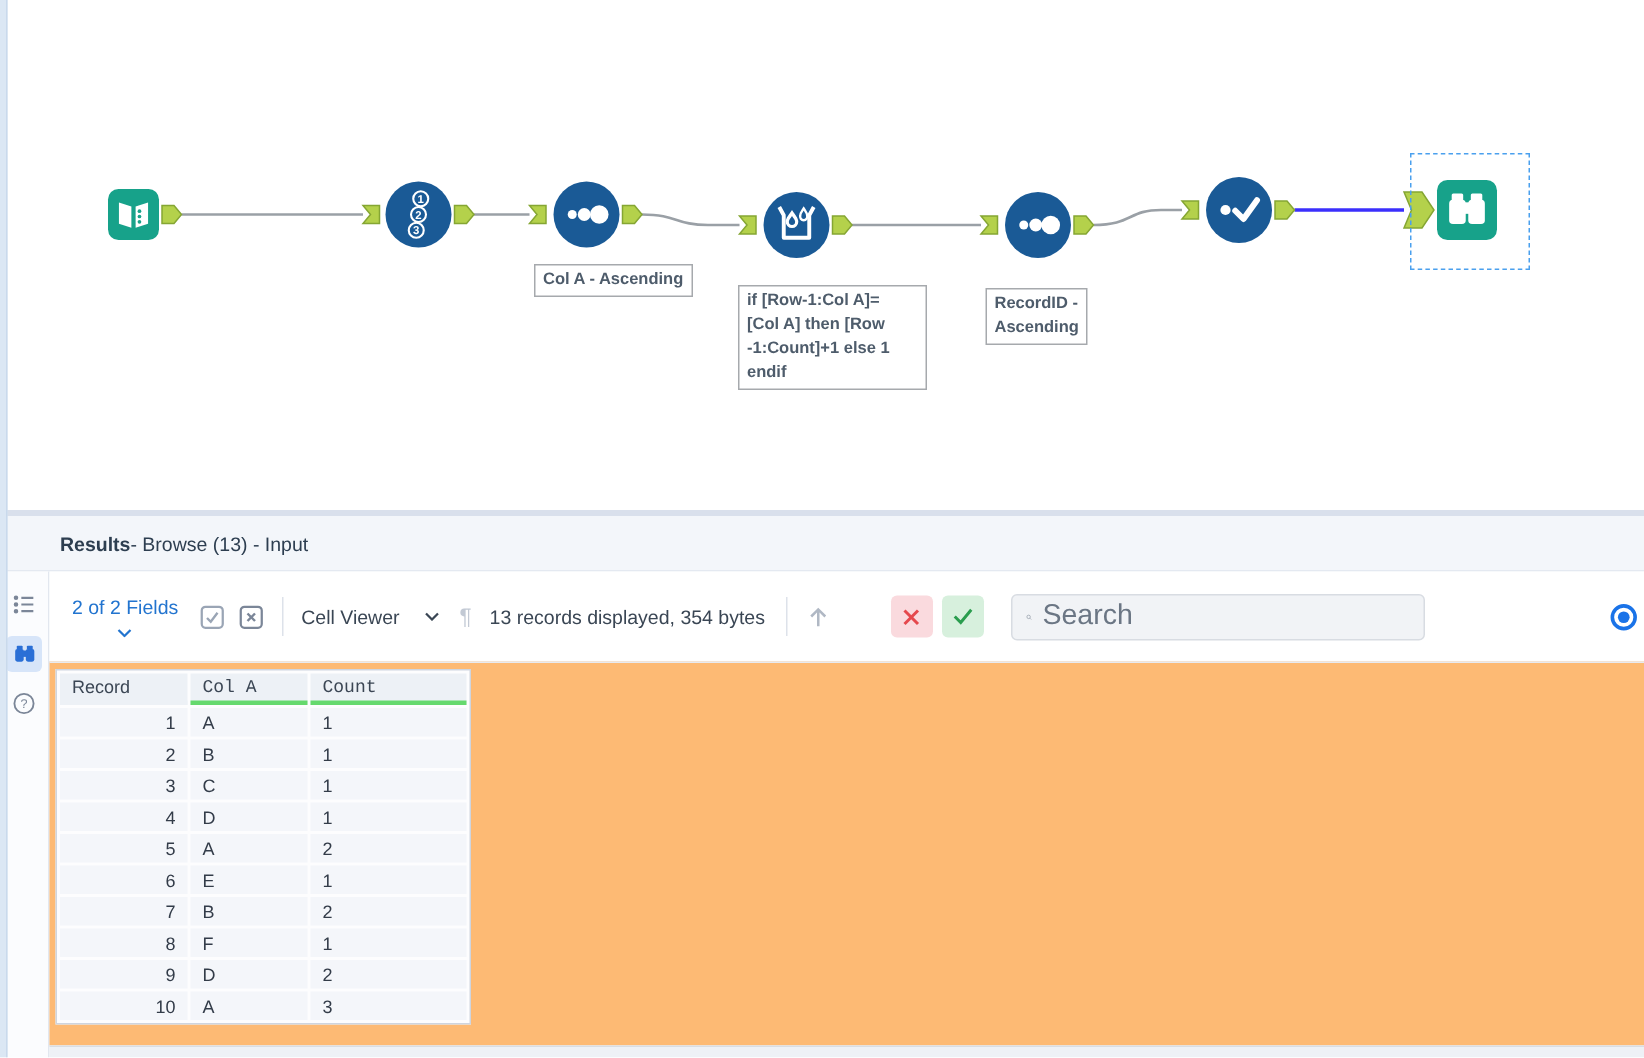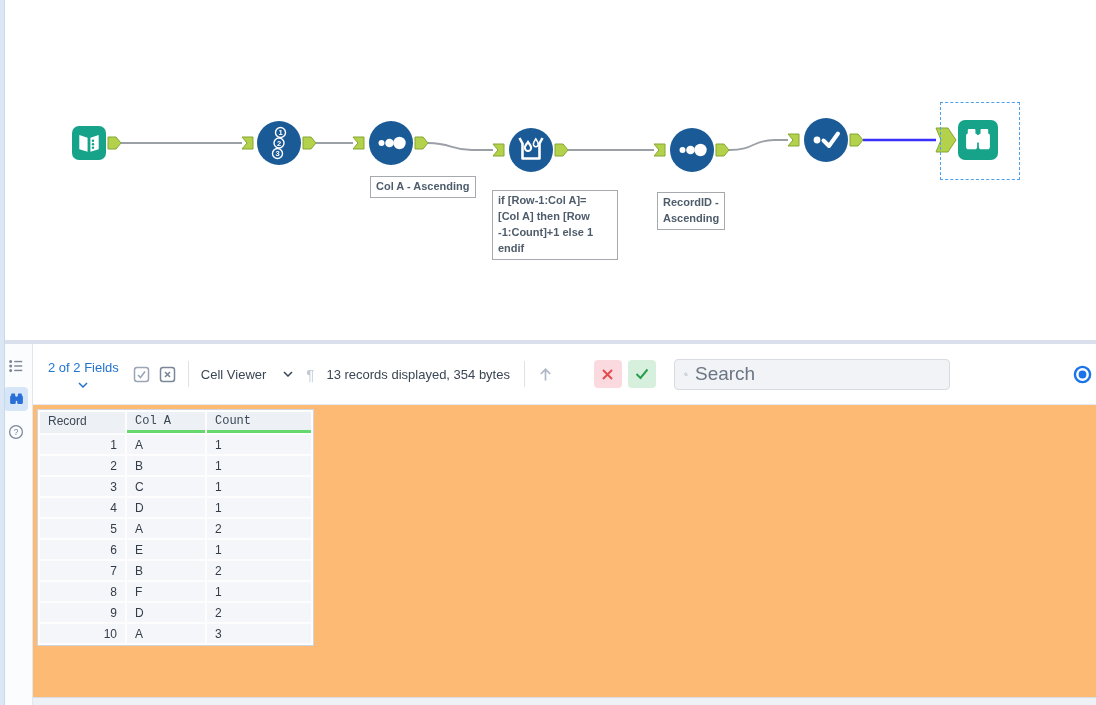--- a/index.html
+++ b/index.html
@@ -171,32 +171,36 @@
     <div class="tool tool-square" style="left:958px; top:120px; width:40px; height:40px;">
       <svg width="34" height="34" viewBox="0 0 40 40" fill="#fff">
         <rect x="8" y="7" width="9" height="6" rx="1.2"></rect>
         <rect x="23" y="7" width="9" height="6" rx="1.2"></rect>
         <rect x="6" y="12" width="13" height="19" rx="3"></rect>
         <rect x="21" y="12" width="13" height="19" rx="3"></rect>
         <rect x="16" y="14" width="8" height="9"></rect>
       </svg>
     </div>
 
-    <div class="annotation" style="left:370px; top:176px;">Col A - Ascending</div>
+    <div class="annotation" style="left:356px; top:176px;">Col A - Ascending</div>
     <div class="annotation" style="left:492px; top:190px; width:126px;">if [Row-1:Col A]=
 [Col A] then [Row
 -1:Count]+1 else 1
 endif</div>
     <div class="annotation" style="left:657px; top:192px;">RecordID -
 Ascending</div>
   </div>
 
   <div class="results">
     <div class="results-topline"></div>
 
+    <div class="results-header">
+      <span class="bold">Results</span>
+        <span> - Browse (13) - Input</span>
+    </div>
 
     <div class="results-body">
       <div class="icon-rail">
         <div class="rail-btn">
           <svg width="16" height="16" viewBox="0 0 18 18" stroke="currentColor" stroke-width="1.6">
             <circle cx="3" cy="4" r="0.9" fill="currentColor"></circle>
               <line x1="7" y1="4" x2="16" y2="4"></line>
             <circle cx="3" cy="9" r="0.9" fill="currentColor"></circle>
               <line x1="7" y1="9" x2="16" y2="9"></line>
             <circle cx="3" cy="14" r="0.9" fill="currentColor"></circle>

